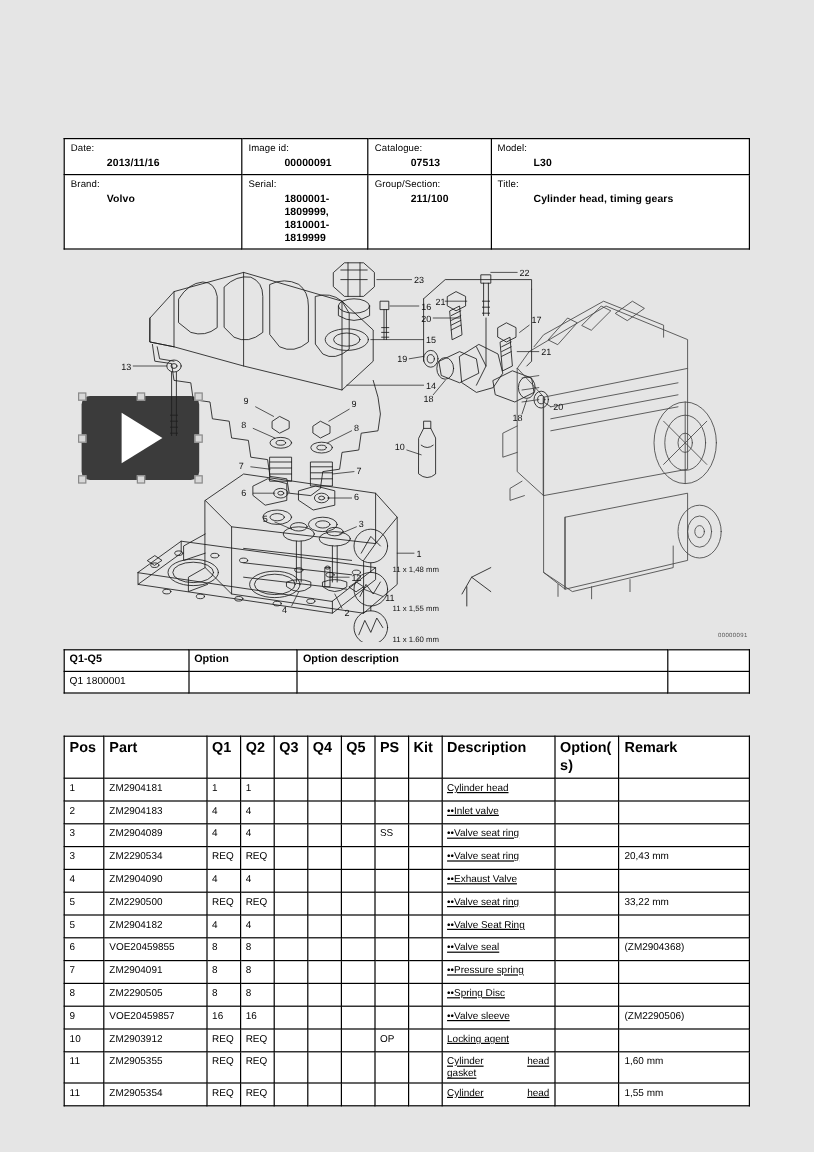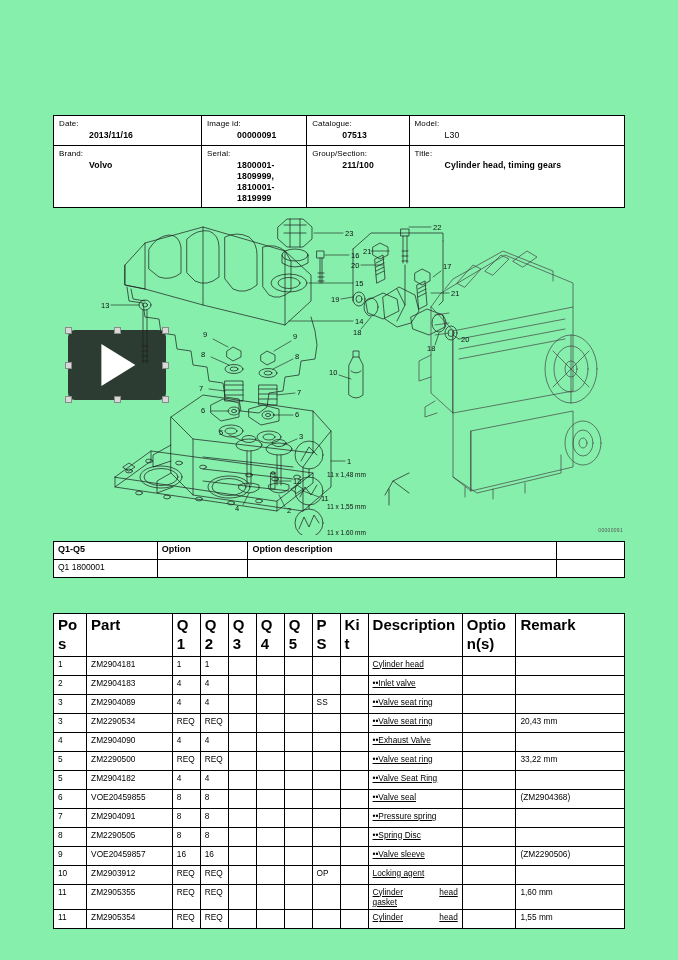--- a/index.html
+++ b/index.html
@@ -11,21 +11,21 @@
     width: 678px;
     height: 960px;
     position: relative;
     font-family: "Liberation Sans", sans-serif;
     color: #000000;
     overflow: hidden;
   }
   .page {
     position: absolute;
     inset: 0;
-    background: #86efac;
+    background: #e5e5e5;
   }
 
   
   table {
     border-collapse: collapse;
     table-layout: fixed;
     background: #fff;
   }
   table td, table th {
     border: 1px solid #000;
@@ -137,21 +137,21 @@
   .parts-table {
     position: absolute;
     left: 53px;
     top: 613px;
     width: 572px;
     border: 1.6px solid #000;
   }
   .parts-table td { height: 14px; font-size: 8.3px; }
   .parts-table thead td {
     font-weight: bold;
-    font-size: 15px;
+    font-size: 12px;
     border-bottom: 1.4px solid #000;
   }
   .desc-cell { position: relative; text-decoration: underline; }
   .desc-two {
     display: flex;
     justify-content: space-between;
   }
 </style>
 </head>
 <body>
@@ -168,21 +168,21 @@
         <td style="width:16.5%">
           <span class="meta-label">Image id:</span>
           <span class="meta-value">00000091</span>
         </td>
         <td style="width:16%">
           <span class="meta-label">Catalogue:</span>
           <span class="meta-value">07513</span>
         </td>
         <td>
           <span class="meta-label">Model:</span>
-          <span class="meta-value" style="font-weight:normal">L30</span>
+          <span class="meta-value" style="font-weight:bold">L30</span>
         </td>
       </tr>
       <tr>
         <td>
           <span class="meta-label">Brand:</span>
           <span class="meta-value">Volvo</span>
         </td>
         <td>
           <span class="meta-label">Serial:</span>
           <span class="meta-value">

